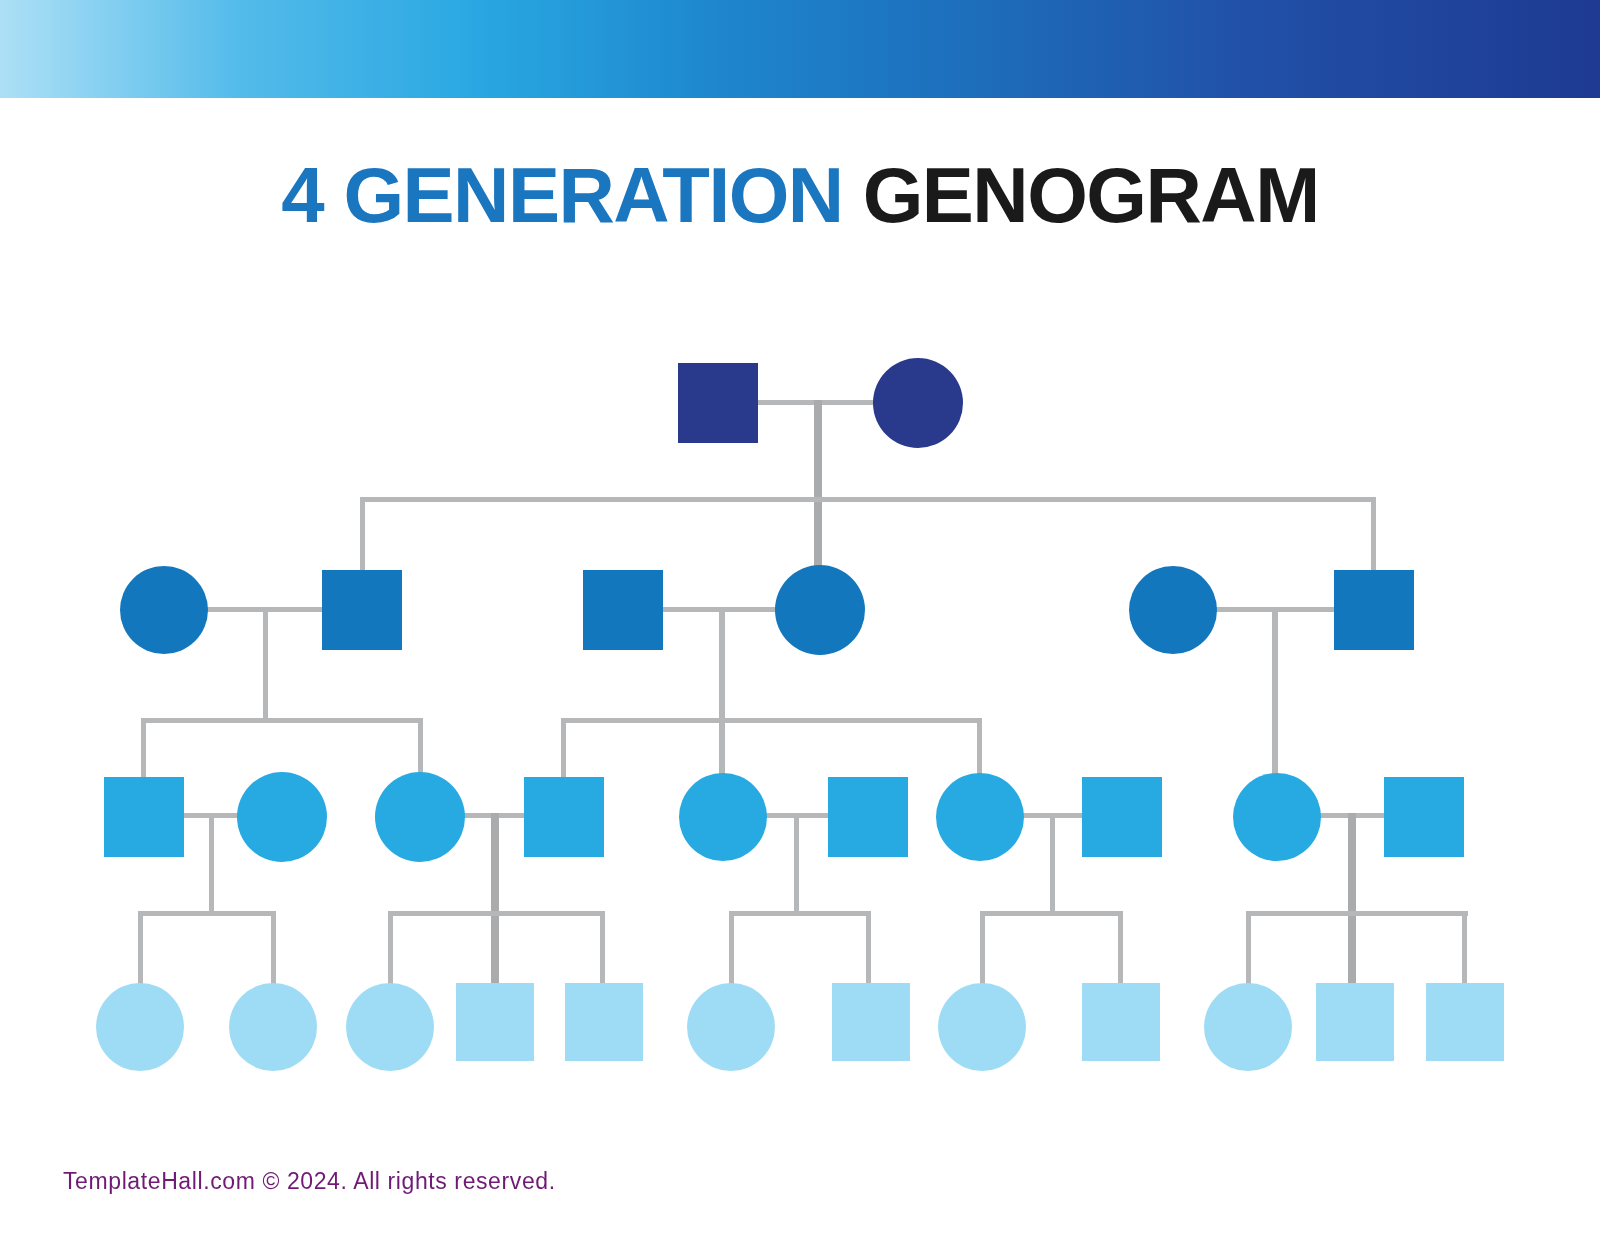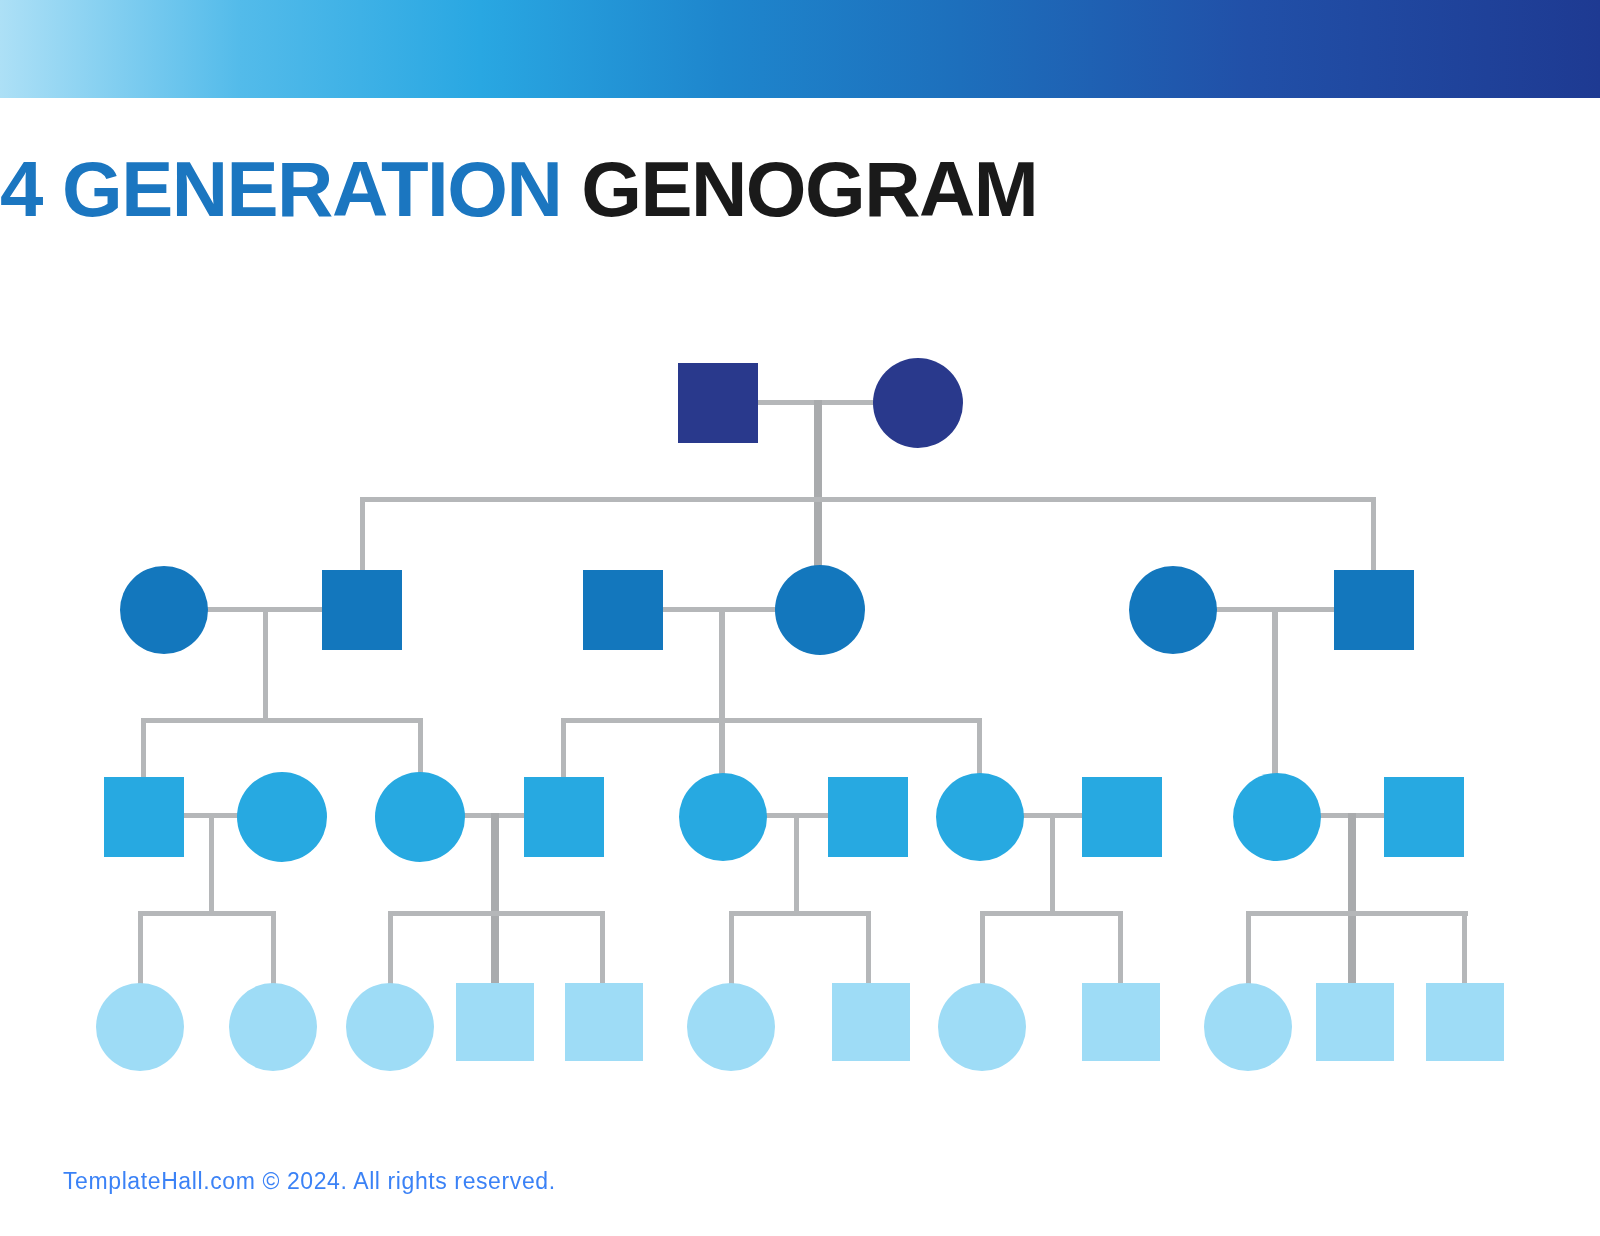--- a/index.html
+++ b/index.html
@@ -2,21 +2,21 @@
 <html><head>
 <meta charset="utf-8">
 <style>
   html,body{margin:0;padding:0;}
   body{
     width:1600px;height:1236px;position:relative;overflow:hidden;
     background:#ffffff;font-family:"Liberation Sans", sans-serif;
   }
   .header-bar{position:absolute;top:0;left:0;width:1600px;height:98px;}
   .title{
-    position:absolute;top:144px;left:0;width:1600px;
+    position:absolute;top:150px;left:0;width:1600px;text-align:center;
     font-size:78px;font-weight:700;letter-spacing:-1.5px;white-space:nowrap;
   }
   .title .part1{margin-right:20px;}
   .canvas{position:absolute;top:0;left:0;width:1600px;height:1236px;}
   .line{position:absolute;background:#b5b7b9;}
   .line.thick{background:#a9abad;}
   .person{position:absolute;}
   .person.circle{border-radius:50%;}
   .footer{
     position:absolute;left:63px;top:1168px;font-size:23px;
@@ -100,13 +100,13 @@
     <div class="person square" style="left: 565px; top: 983px; width: 78px; height: 78px; background: rgb(158, 220, 246);"></div>
     <div class="person circle" style="left: 687px; top: 983px; width: 88px; height: 88px; background: rgb(158, 220, 246);"></div>
     <div class="person square" style="left: 832px; top: 983px; width: 78px; height: 78px; background: rgb(158, 220, 246);"></div>
     <div class="person circle" style="left: 938px; top: 983px; width: 88px; height: 88px; background: rgb(158, 220, 246);"></div>
     <div class="person square" style="left: 1082px; top: 983px; width: 78px; height: 78px; background: rgb(158, 220, 246);"></div>
     <div class="person circle" style="left: 1204px; top: 983px; width: 88px; height: 88px; background: rgb(158, 220, 246);"></div>
     <div class="person square" style="left: 1316px; top: 983px; width: 78px; height: 78px; background: rgb(158, 220, 246);"></div>
     <div class="person square" style="left: 1426px; top: 983px; width: 78px; height: 78px; background: rgb(158, 220, 246);"></div>
   </div>
 
-<div class="footer" style="color: #3b82f6;">TemplateHall.com © 2024. All rights reserved.</div>
+<div class="footer" style="color: #701a75;">TemplateHall.com © 2024. All rights reserved.</div>
 
 </body></html>

